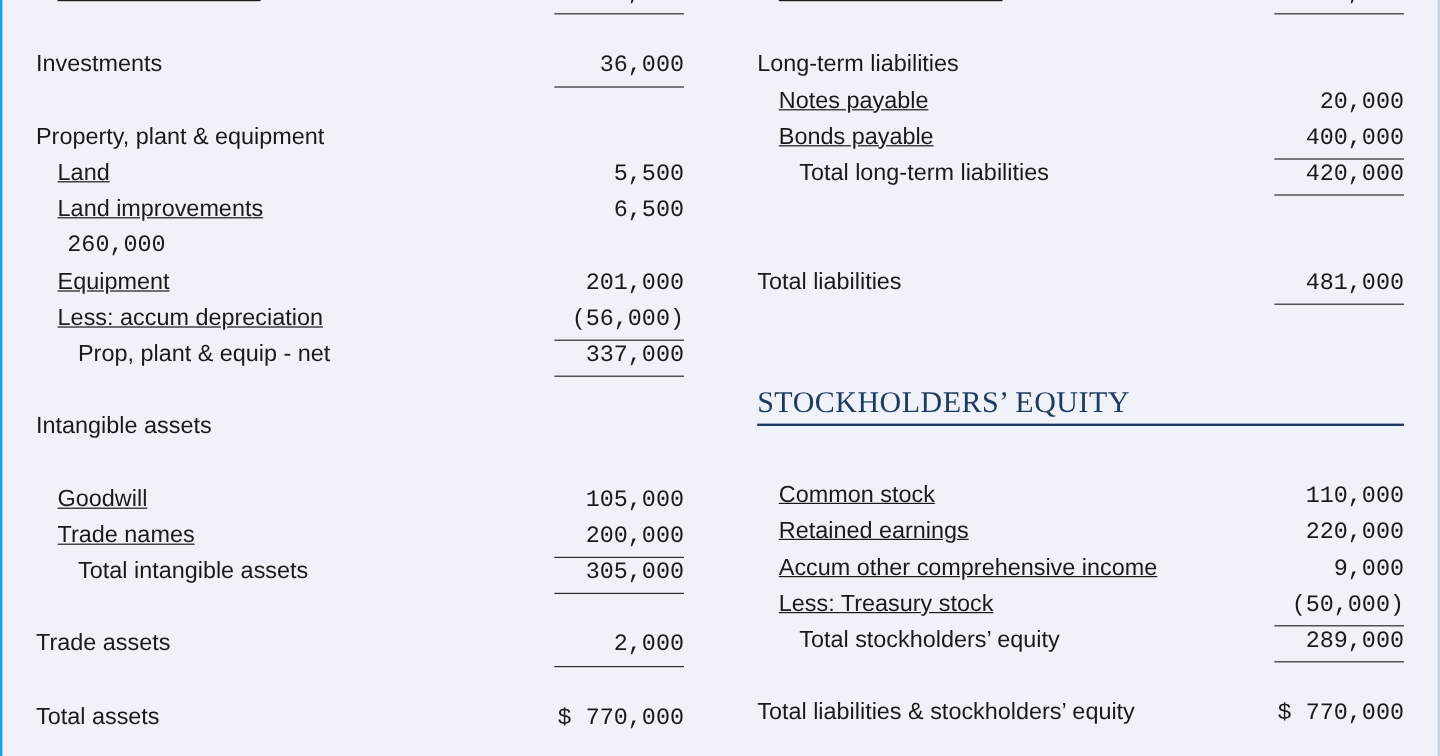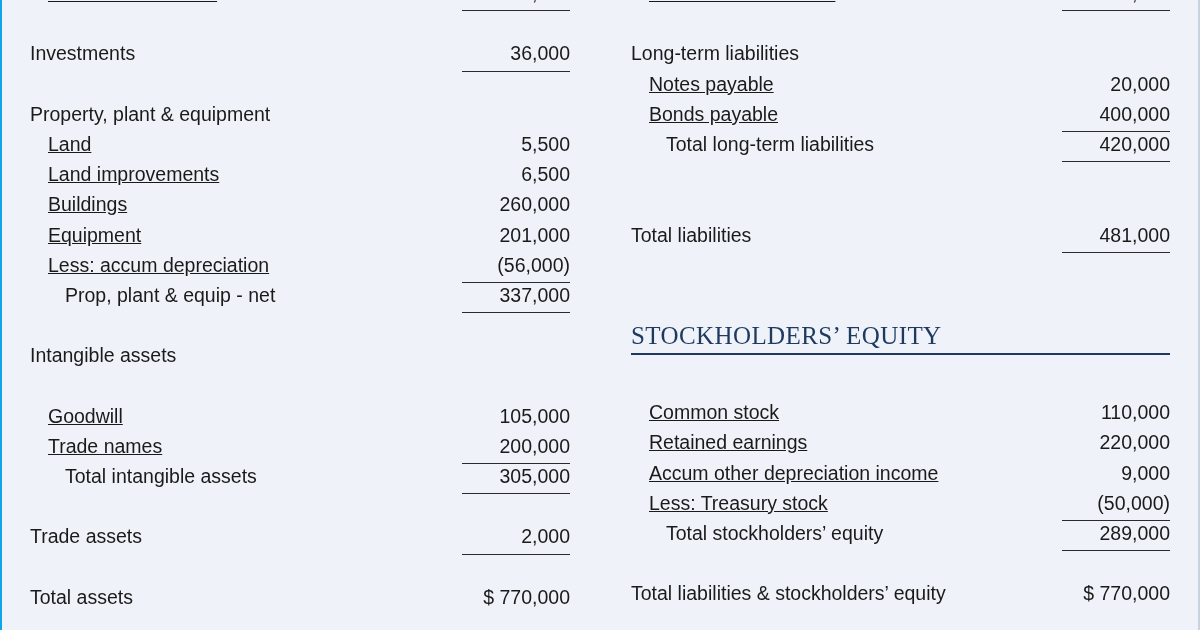--- a/index.html
+++ b/index.html
@@ -65,20 +65,21 @@
   .row .label {
     flex: 1 1 auto;
     overflow: hidden;
   }
   .row .amount {
     flex: 0 0 auto;
     width: 108px;
     text-align: right;
     position: relative;
     padding-bottom: 1px;
+    font-family: Liberation Mono, monospace;
   }
 
   
   .ind0 { padding-left: 0px; }
   .ind1 { padding-left: 18px; text-decoration: underline; }
   .ind2 { padding-left: 35px; }
 
   
   .row.spacer {
     height: 30.2px;
@@ -148,21 +149,20 @@
           </div>
           <div class="row">
             <div class="label ind1">Land</div>
             <div class="amount">5,500</div>
           </div>
           <div class="row">
             <div class="label ind1">Land improvements</div>
             <div class="amount">6,500</div>
           </div>
           <div class="row">
-            <div class="label ind1">Buildings</div>
             <div class="amount">260,000</div>
           </div>
           <div class="row">
             <div class="label ind1">Equipment</div>
             <div class="amount">201,000</div>
           </div>
           <div class="row">
             <div class="label ind1">Less: accum depreciation</div>
             <div class="amount rule-under">(56,000)</div>
           </div>
@@ -270,21 +270,21 @@
           </div>
           <div class="row">
             <div class="label ind1">Common stock</div>
             <div class="amount">110,000</div>
           </div>
           <div class="row">
             <div class="label ind1">Retained earnings</div>
             <div class="amount">220,000</div>
           </div>
           <div class="row">
-            <div class="label ind1">Accum other depreciation income</div>
+            <div class="label ind1">Accum other comprehensive income</div>
             <div class="amount">9,000</div>
           </div>
           <div class="row">
             <div class="label ind1">Less: Treasury stock</div>
             <div class="amount rule-under">(50,000)</div>
           </div>
           <div class="row">
             <div class="label ind2">Total stockholders’ equity</div>
             <div class="amount rule-under">289,000</div>
           </div>

